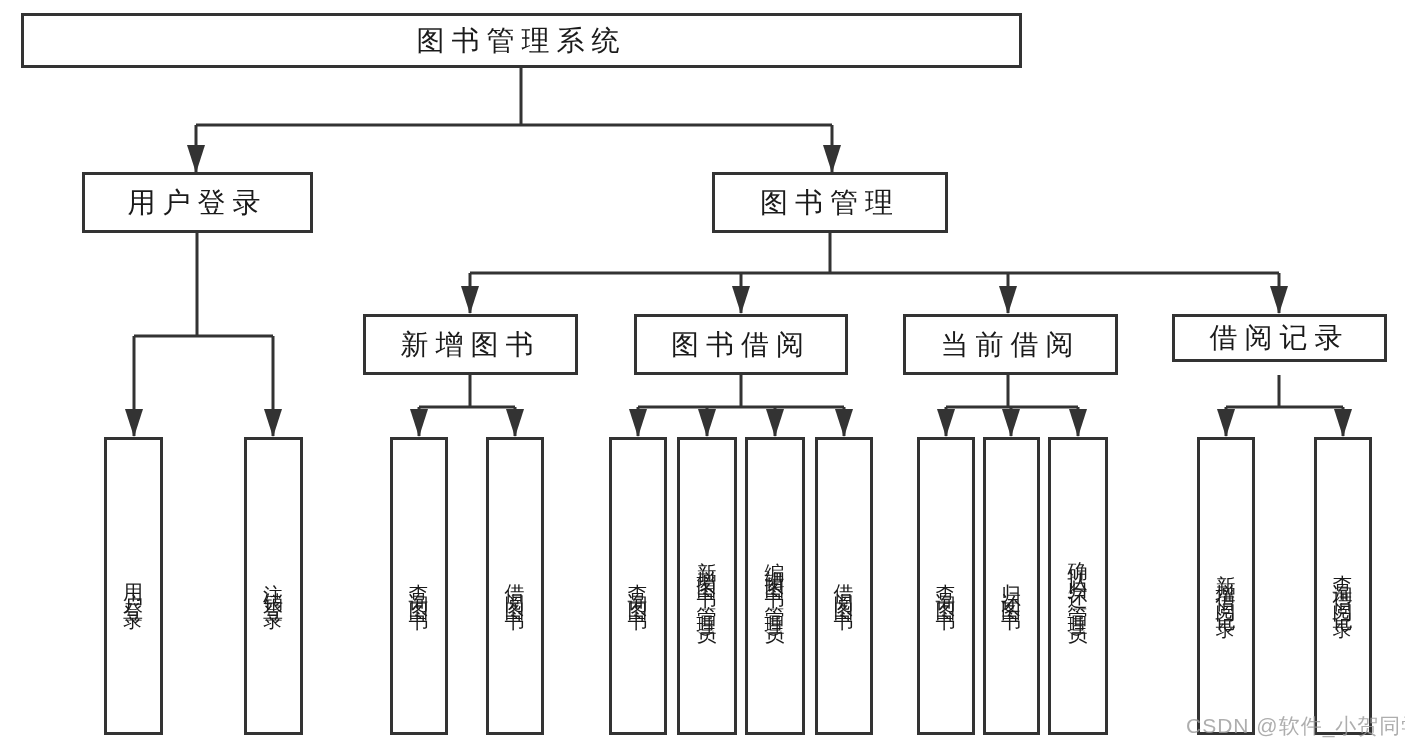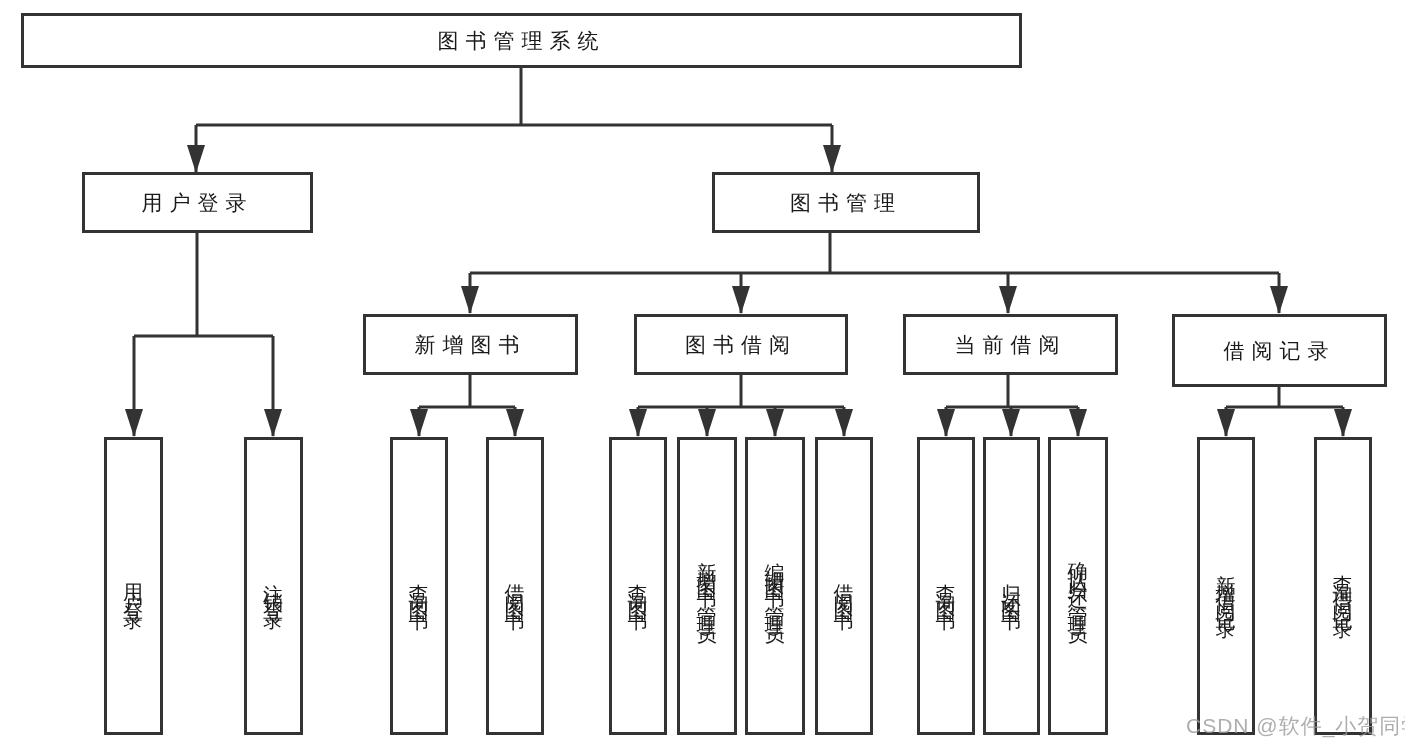--- a/index.html
+++ b/index.html
@@ -19,21 +19,21 @@
   .connectors{position:absolute;left:0;top:0;width:1405px;height:747px;}
   .connectors path,.connectors line{stroke:var(--line);stroke-width:3;fill:none;}
   .connectors polygon{fill:var(--line);stroke:none;}
   .node{
     position:absolute;
     box-sizing:border-box;
     background:#ffffff;
     border:3px solid var(--line);
     display:flex;align-items:center;justify-content:center;
     color:var(--text);
-    font-size:21px;
+    font-size:28px;
     letter-spacing:7px;
     white-space:nowrap;
     z-index:2;
   }
   .leaf{font-size:20px;letter-spacing:normal;}
   .leaf .vtext{
     writing-mode:vertical-lr;
     text-orientation:mixed;
     letter-spacing:9px;
     line-height:1;
@@ -96,34 +96,34 @@
     <line x1="1343" y1="407" x2="1343" y2="436" marker-end="url(#arrowhead)"></line>
   </svg>
 
   <div class="node" style="left:21px;top:13px;width:1001px;height:55px">
     <span>图书管理系统</span>
   </div>
 
   <div class="node" style="left:82px;top:172px;width:231px;height:61px">
     <span>用户登录</span>
   </div>
-  <div class="node" style="left:712px;top:172px;width:268px;height:61px">
+  <div class="node" style="left:712px;top:172px;width:236px;height:61px">
     <span>图书管理</span>
   </div>
 
   <div class="node" style="left:363px;top:314px;width:215px;height:61px">
     <span>新增图书</span>
   </div>
   <div class="node" style="left:634px;top:314px;width:214px;height:61px">
     <span>图书借阅</span>
   </div>
   <div class="node" style="left:903px;top:314px;width:215px;height:61px">
     <span>当前借阅</span>
   </div>
-  <div class="node" style="left:1172px;top:314px;width:215px;height:73px">
+  <div class="node" style="left:1172px;top:314px;width:215px;height:48px">
     <span>借阅记录</span>
   </div>
 
   <div class="node leaf" style="left:104px;top:437px;width:59px;height:298px">
     <span class="vtext">用户登录</span>
   </div>
   <div class="node leaf" style="left:244px;top:437px;width:59px;height:298px">
     <span class="vtext">注销登录</span>
   </div>
 

